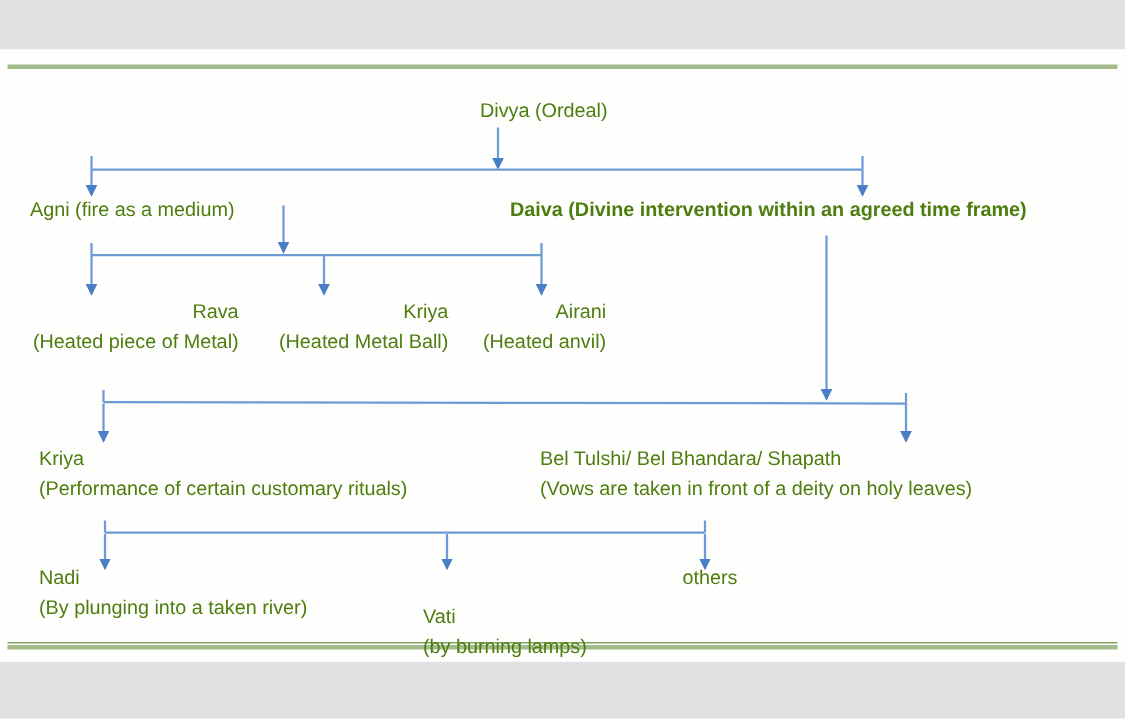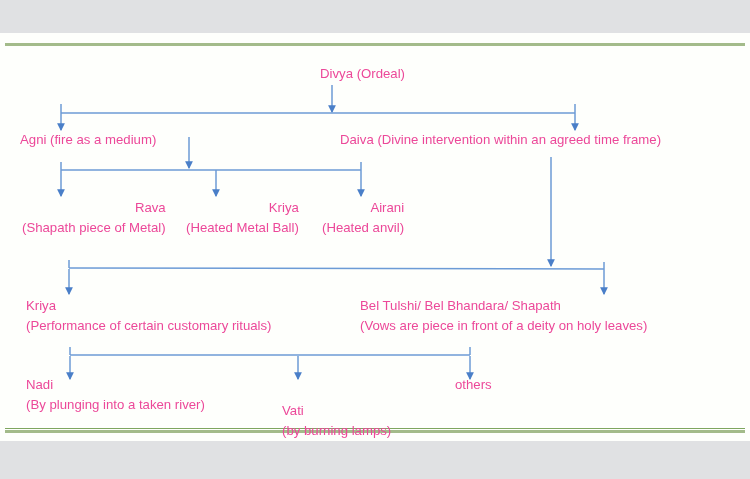--- a/index.html
+++ b/index.html
@@ -52,33 +52,33 @@
   .canvas {
     position: absolute;
     left: 0; top: 0;
     width: 750px; height: 479px;
     pointer-events: none;
   }
 
   
   .node {
     position: absolute;
-    color: #ec4899;
+    color: #4d7c0f;
     font-size: 13.2px;
     line-height: 20px;
     white-space: nowrap;
   }
   .node .l1 { display: block; }
   .node .l2 { display: block; }
   .node.center { text-align: center; }
 
   
   #n-divya      { left: 320px; top: 64px; }
   #n-agni-fire  { left: 20px;  top: 130px; }
-  #n-daiva      { left: 340px; top: 130px; }
+  #n-daiva      { left: 340px; top: 130px; font-weight: bold; }
   #n-rava       { left: 22px;  top: 198px; }
   #n-agni-ball  { left: 186px; top: 198px; }
   #n-airani     { left: 322px; top: 198px; }
   #n-kriya      { left: 26px;  top: 296px; }
   #n-bel        { left: 360px; top: 296px; }
   #n-nadi       { left: 26px;  top: 375px; }
   #n-vati       { left: 282px; top: 375px; margin-top: 26px; }
   #n-others     { left: 455px; top: 375px; }
 
   #n-rava .l1, #n-agni-ball .l1, #n-airani .l1 { text-align: right; }
@@ -151,41 +151,41 @@
 <div class="node" id="n-agni-fire">
   <span class="l1">Agni (fire as a medium)</span>
 </div>
 
 <div class="node" id="n-daiva">
   <span class="l1">Daiva (Divine intervention within an agreed time frame)</span>
 </div>
 
 <div class="node center" id="n-rava">
   <span class="l1">Rava</span>
-  <span class="l2">(Shapath piece of Metal)</span>
+  <span class="l2">(Heated piece of Metal)</span>
 </div>
 
 <div class="node center" id="n-agni-ball">
   <span class="l1">Kriya</span>
   <span class="l2">(Heated Metal Ball)</span>
 </div>
 
 <div class="node center" id="n-airani">
   <span class="l1">Airani</span>
   <span class="l2">(Heated anvil)</span>
 </div>
 
 <div class="node" id="n-kriya">
   <span class="l1">Kriya</span>
   <span class="l2">(Performance of certain customary rituals)</span>
 </div>
 
 <div class="node" id="n-bel">
   <span class="l1">Bel Tulshi/ Bel Bhandara/ Shapath</span>
-  <span class="l2">(Vows are piece in front of a deity on holy leaves)</span>
+  <span class="l2">(Vows are taken in front of a deity on holy leaves)</span>
 </div>
 
 <div class="node" id="n-nadi">
   <span class="l1">Nadi</span>
   <span class="l2">(By plunging into a taken river)</span>
 </div>
 
 <div class="node" id="n-vati">
   <span class="l1">Vati</span>
   <span class="l2">(by burning lamps)</span>

